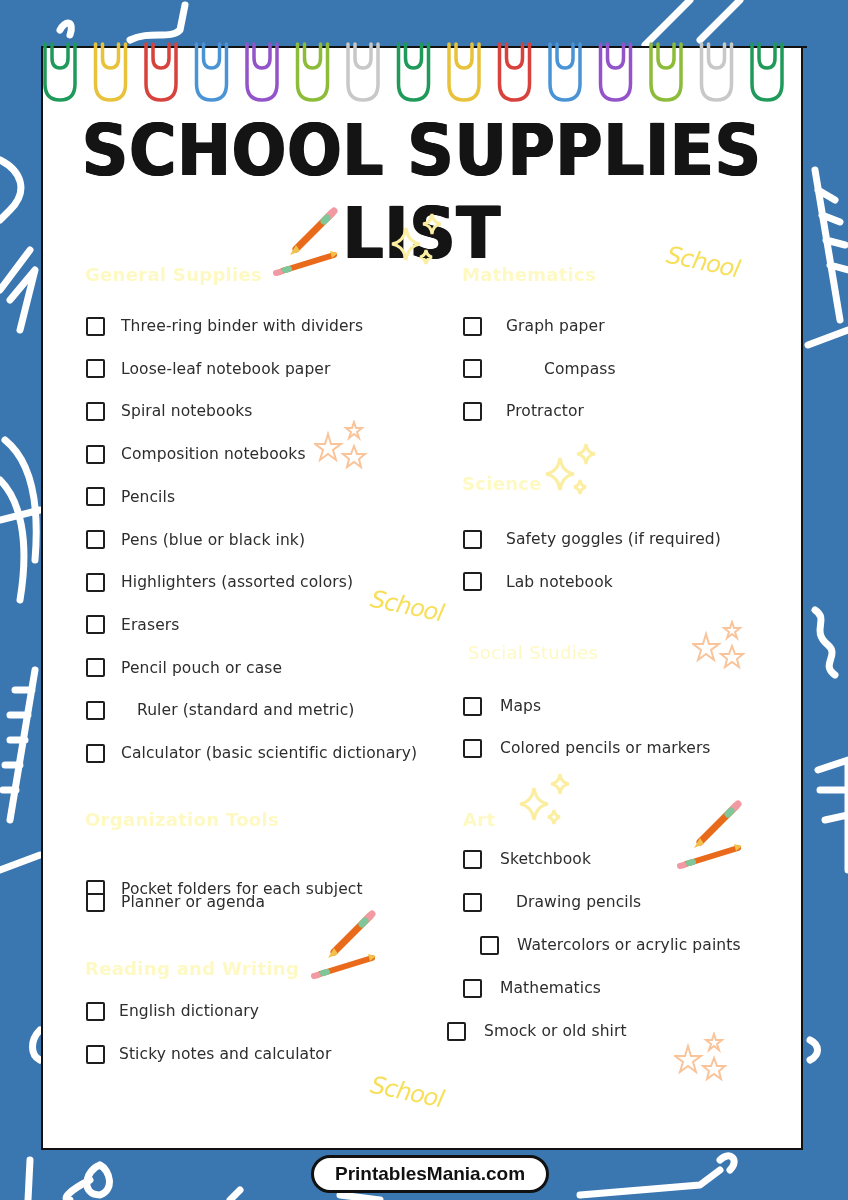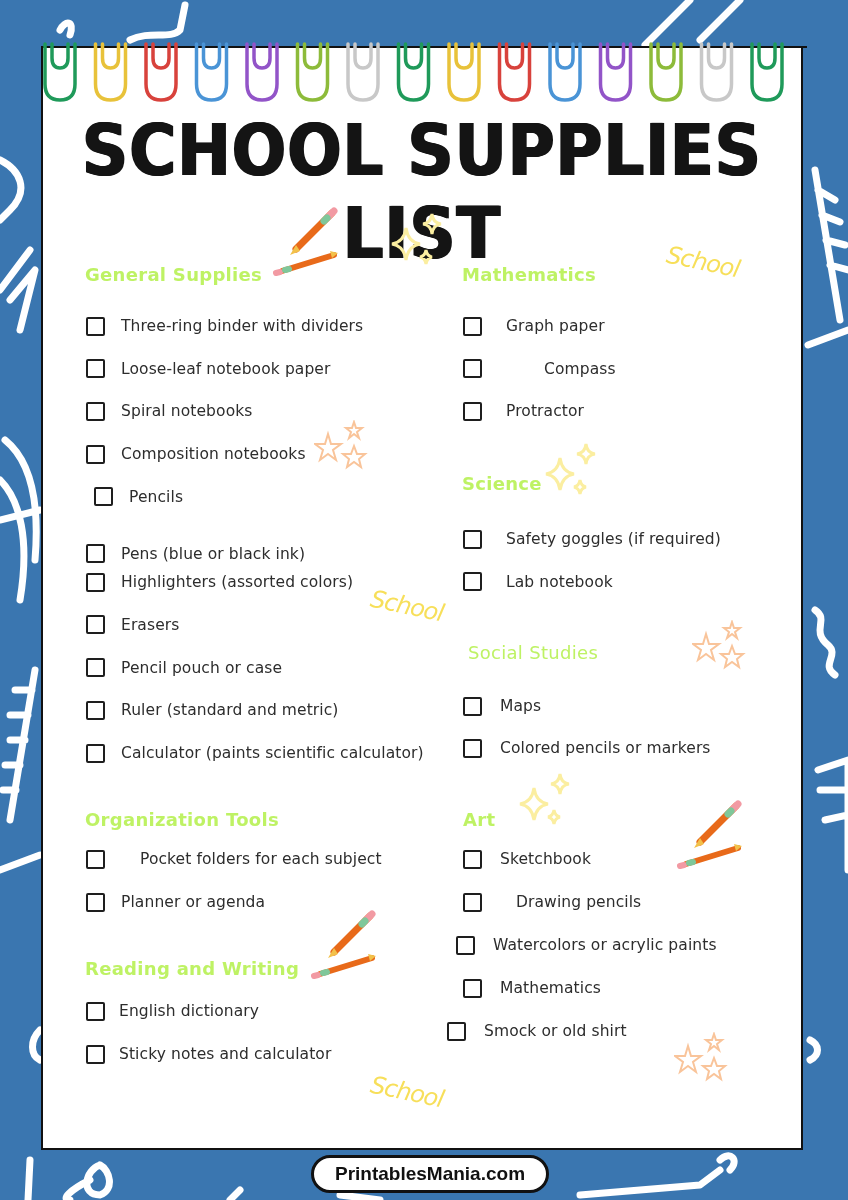--- a/index.html
+++ b/index.html
@@ -15,21 +15,21 @@
   }
   .clips { position:absolute; left:41px; top:40px; width:766px; height:70px; }
   .title {
     position:absolute; left:44px; top:118px; width:756px; text-align:center;
     font-family: "DejaVu Sans", sans-serif; font-weight:900; font-size:64px;
     letter-spacing:1px; color:#141414; transform:scaleY(1.12);
     text-shadow: 1px 0 #141414, -1px 0 #141414;
   }
   .section-title {
     position:absolute; font-family:"DejaVu Sans", sans-serif; font-weight:bold;
-    font-size:18px; color:#bef264; letter-spacing:0.3px; white-space:nowrap;
+    font-size:18px; color:#fef9c3; letter-spacing:0.3px; white-space:nowrap;
   }
   .item { position:absolute; display:flex; align-items:center; height:24px; white-space:nowrap; }
   .cb {
     width:19px; height:19px; border:2.5px solid #1e1e1e; border-radius:2px;
     box-sizing:border-box; background:#fff; flex:none;
   }
   .item-label {
     font-family:"DejaVu Sans", sans-serif; font-size:15.5px; color:#2d2d2d;
     margin-left:16px; letter-spacing:0.1px;
   }
@@ -206,53 +206,53 @@
       <span class="item-label" style="margin-left: 16px;">Loose-leaf notebook paper</span>
     </div>
     <div class="item" style="left: 86px; top: 399.4px; justify-content: flex-end;">
       <span class="cb"></span>
       <span class="item-label" style="margin-left: 16px;">Spiral notebooks</span>
     </div>
     <div class="item" style="left: 86px; top: 442.1px;">
       <span class="cb"></span>
       <span class="item-label" style="margin-left: 16px;">Composition notebooks</span>
     </div>
-    <div class="item" style="left: 94px; top: 484.8px; text-align: center;">
+    <div class="item" style="left: 86px; top: 484.8px; text-align: center;">
       <span class="cb"></span>
       <span class="item-label" style="margin-left: 16px;">Pencils</span>
     </div>
-    <div class="item" style="left: 86px; top: 527.5px; margin-top: 14px;">
+    <div class="item" style="left: 86px; top: 527.5px;">
       <span class="cb"></span>
       <span class="item-label" style="margin-left: 16px;">Pens (blue or black ink)</span>
     </div>
     <div class="item" style="left: 86px; top: 570.2px;">
       <span class="cb"></span>
       <span class="item-label" style="margin-left: 16px;">Highlighters (assorted colors)</span>
     </div>
     <div class="item" style="left: 86px; top: 612.9px;">
       <span class="cb"></span>
       <span class="item-label" style="margin-left: 16px;">Erasers</span>
     </div>
     <div class="item" style="left: 86px; top: 655.6px;">
       <span class="cb"></span>
       <span class="item-label" style="margin-left: 16px;">Pencil pouch or case</span>
     </div>
     <div class="item" style="left: 86px; top: 698.3px;">
       <span class="cb"></span>
-      <span class="item-label" style="margin-left: 16px;">Ruler (standard and metric)</span>
+      <span class="item-label" style="margin-left: 32px;">Ruler (standard and metric)</span>
     </div>
     <div class="item" style="left: 86px; top: 741px;">
       <span class="cb"></span>
-      <span class="item-label" style="margin-left: 16px;">Calculator (paints scientific calculator)</span>
+      <span class="item-label" style="margin-left: 16px;">Calculator (basic scientific dictionary)</span>
     </div>
   </div>
 
 <div class="section-title" style="left:85px;top:809px;">Organization Tools</div>
 <div id="organization-list">
-    <div class="item" style="left: 86px; top: 847px; gap: 19px;">
+    <div class="item" style="left: 86px; top: 877px;">
       <span class="cb"></span>
       <span class="item-label" style="margin-left: 16px;">Pocket folders for each subject</span>
     </div>
     <div class="item" style="left: 86px; top: 890px;">
       <span class="cb"></span>
       <span class="item-label" style="margin-left: 16px;">Planner or agenda</span>
     </div>
   </div>
 
 <div class="section-title" style="left:85px;top:958px;">Reading and Writing</div>
@@ -310,21 +310,21 @@
 <div class="section-title" style="left:463px;top:809px;">Art</div>
 <div id="art-list">
     <div class="item" style="left: 463px; top: 847px;">
       <span class="cb"></span>
       <span class="item-label" style="margin-left: 18px;">Sketchbook</span>
     </div>
     <div class="item" style="left: 463px; top: 890px; gap: 16px;">
       <span class="cb"></span>
       <span class="item-label" style="margin-left: 18px;">Drawing pencils</span>
     </div>
-    <div class="item" style="left: 456px; top: 933px;">
+    <div class="item" style="left: 480px; top: 933px;">
       <span class="cb"></span>
       <span class="item-label" style="margin-left: 18px;">Watercolors or acrylic paints</span>
     </div>
     <div class="item" style="left: 463px; top: 976px;">
       <span class="cb"></span>
       <span class="item-label" style="margin-left: 18px;">Mathematics</span>
     </div>
     <div class="item" style="left: 447px; top: 1019px;">
       <span class="cb"></span>
       <span class="item-label" style="margin-left: 18px;">Smock or old shirt</span>

